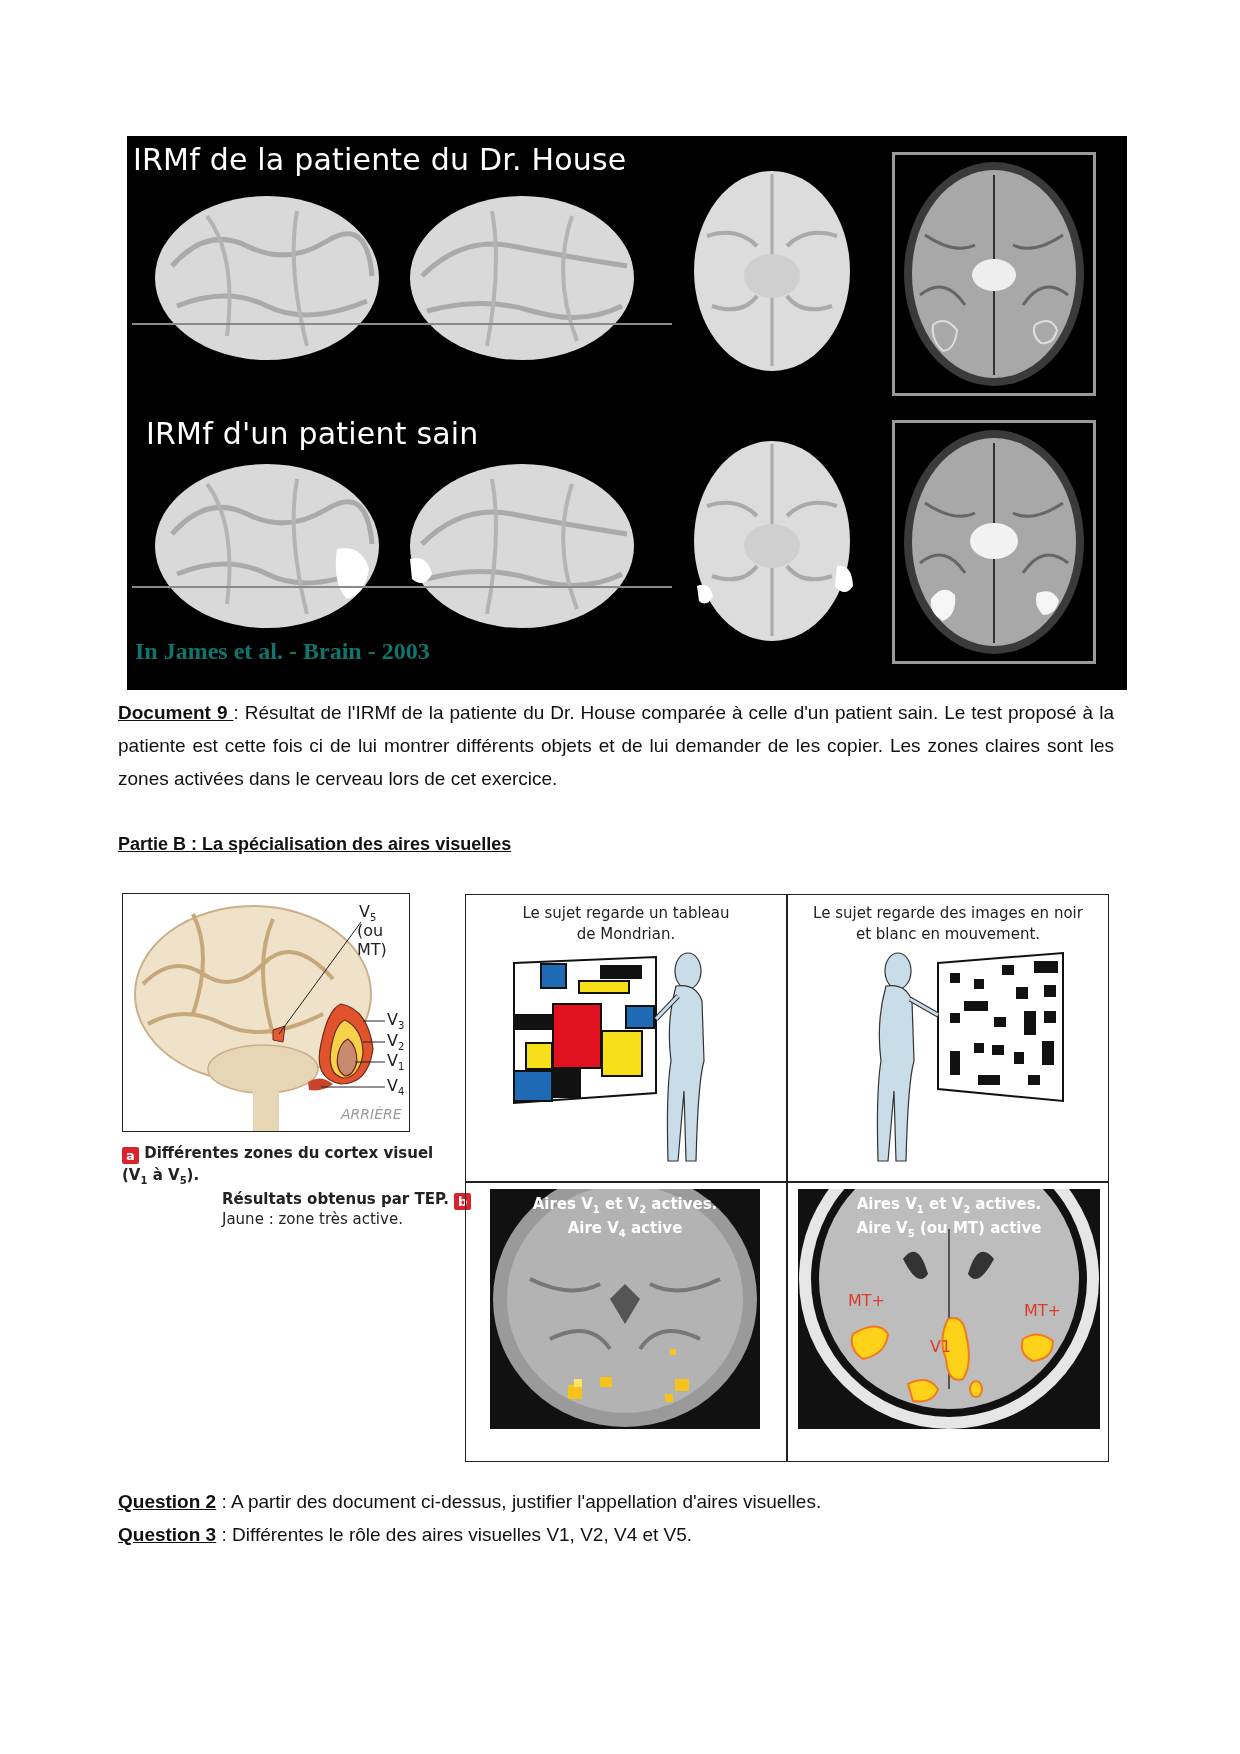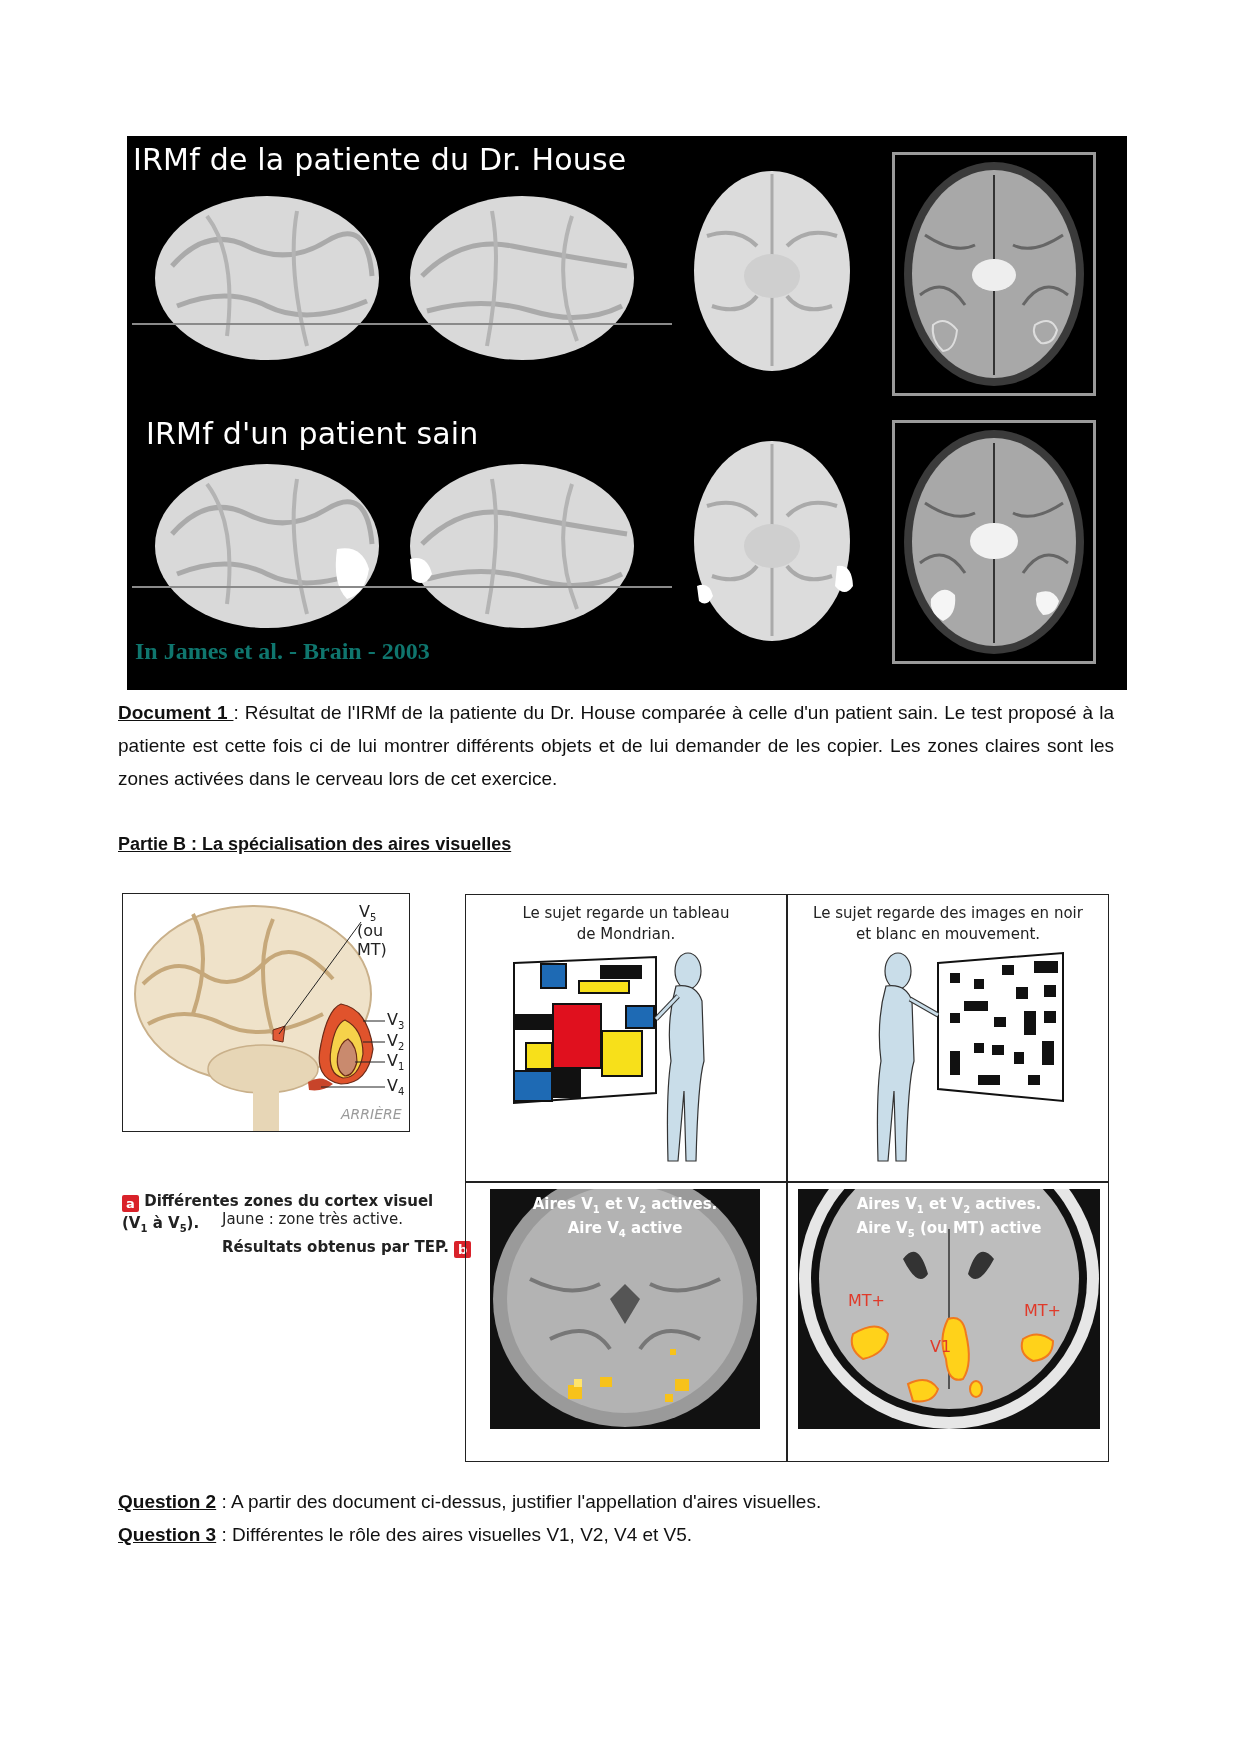--- a/index.html
+++ b/index.html
@@ -14,21 +14,21 @@
   .mri-box{position:absolute;border:3px solid #9a9a9a;background:#000;box-sizing:border-box;}
   
   .para{position:absolute;font-size:19px;line-height:33px;text-align:justify;}
   .bold-u{font-weight:bold;text-decoration:underline;}
   .section{position:absolute;font-size:18px;font-weight:bold;text-decoration:underline;}
   
   #figa{left:122px;top:893px;width:286px;height:237px;border:1.5px solid #222;background:#fff;overflow:hidden;}
   .lbl{position:absolute;font-family:"DejaVu Sans",sans-serif;font-size:16px;color:#222;}
   .lbl sub{font-size:10px;}
   .cap{position:absolute;font-family:"DejaVu Sans",sans-serif;font-size:15px;color:#222;}
-  .cap-b{font-weight:bold;margin-top:48px;}
+  .cap-b{font-weight:bold;}
   .badge{display:inline-block;width:17px;height:17px;background:#d9222a;color:#fff;font-weight:bold;font-size:13px;text-align:center;line-height:17px;border-radius:2px;vertical-align:-2px;}
   
   #grid{left:465px;top:894px;width:644px;height:568px;border:1.5px solid #222;box-sizing:border-box;}
   .gcell{position:absolute;box-sizing:border-box;}
   .gcap{position:absolute;width:100%;text-align:center;font-family:"DejaVu Sans",sans-serif;font-size:15px;line-height:21px;color:#222;}
   .scan{position:absolute;background:#6e6e6e;overflow:hidden;}
   .scan-cap{position:absolute;width:100%;text-align:center;color:#fff;font-family:"DejaVu Sans",sans-serif;font-weight:bold;font-size:15px;line-height:19px;}
   .scan-cap sub{font-size:10px;}
   .q{position:absolute;font-size:19px;}
 </style>
@@ -105,21 +105,21 @@
       <path d="M99 20 V220" stroke="#333" stroke-width="2"></path>
       <path d="M30 80 Q60 100 80 90 M168 80 Q138 100 118 90 M25 140 Q50 120 70 150 M173 140 Q148 120 128 150" stroke="#666" stroke-width="3" fill="none"></path>
       <ellipse cx="99" cy="118" rx="24" ry="18" fill="#f2f2f2"></ellipse>
       <path d="M36 176 Q48 160 60 172 Q62 192 48 198 Q34 190 36 176Z" fill="#f5f5f5"></path>
       <path d="M142 170 Q158 164 164 178 Q160 192 148 192 Q138 182 142 170Z" fill="#f5f5f5"></path>
     </svg>
   </div>
 </div>
 
 <div class="para" style="left:118px;top:696px;width:996px;">
-  <span class="bold-u">Document 1 </span><span>: Résultat de l'IRMf de la patiente du Dr. House comparée à celle d'un patient sain. Le test proposé à la patiente est cette fois ci de lui montrer différents objets et de lui demander de les copier. Les zones claires sont les zones activées dans le cerveau lors de cet exercice.</span>
+  <span class="bold-u">Document 9 </span><span>: Résultat de l'IRMf de la patiente du Dr. House comparée à celle d'un patient sain. Le test proposé à la patiente est cette fois ci de lui montrer différents objets et de lui demander de les copier. Les zones claires sont les zones activées dans le cerveau lors de cet exercice.</span>
 </div>
 
 <div class="section" style="left:118px;top:834px;">Partie B : La spécialisation des aires visuelles</div>
 
 <div id="figa" class="abs">
   <svg width="286" height="237" style="position:absolute;left:0;top:0;">
     <ellipse cx="130" cy="100" rx="118" ry="88" fill="#efe2c9" stroke="#c9b08a" stroke-width="2"></ellipse>
     <path d="M20 90 Q50 60 80 80 T140 70 T210 85" stroke="#c6a87a" stroke-width="4" fill="none"></path>
     <path d="M25 130 Q60 110 100 130 T200 120" stroke="#c6a87a" stroke-width="4" fill="none"></path>
     <path d="M70 20 Q90 60 70 120" stroke="#c6a87a" stroke-width="4" fill="none"></path>

